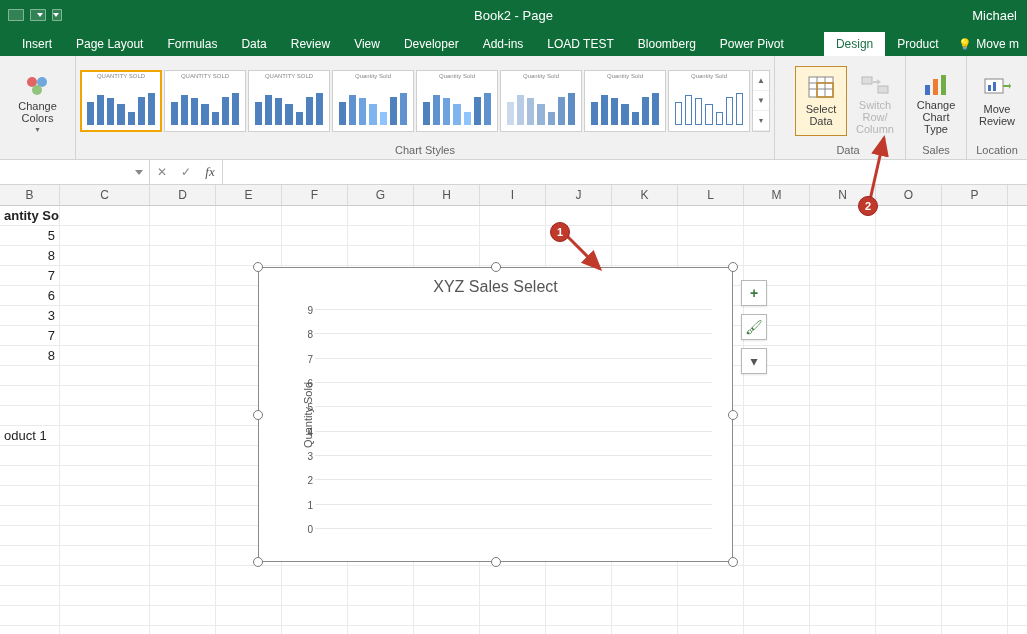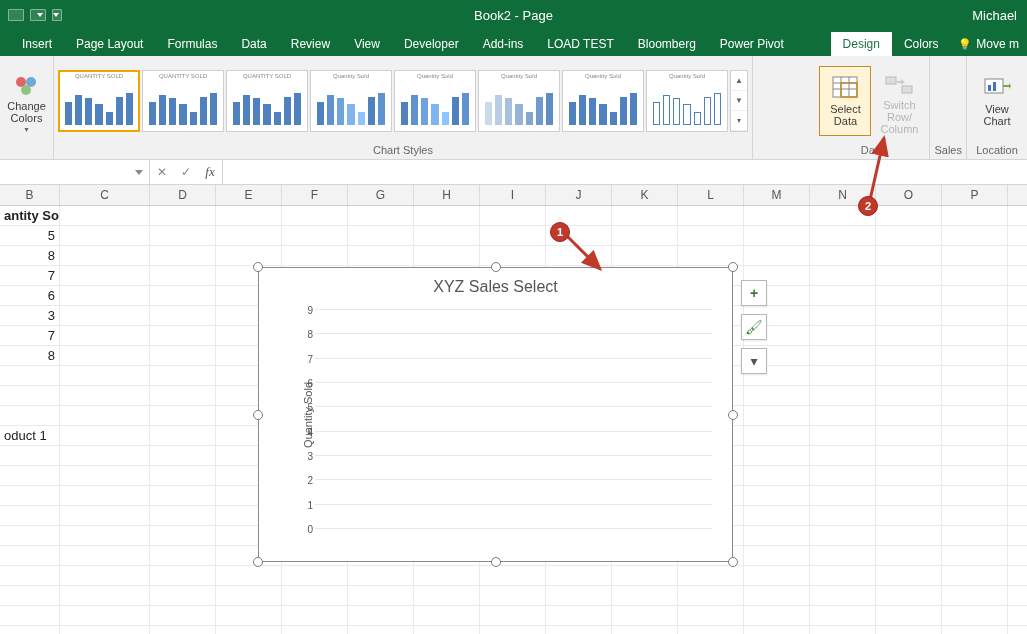--- a/index.html
+++ b/index.html
@@ -116,31 +116,31 @@
       <div class="tab">Review</div>
       <div class="tab">View</div>
       <div class="tab">Developer</div>
       <div class="tab">Add-ins</div>
       <div class="tab">LOAD TEST</div>
       <div class="tab">Bloomberg</div>
       <div class="tab">Power Pivot</div>
     </div>
   <div class="tab-tool-group">
     <div class="tab tool-active">Design</div>
-    <div class="tab">Colors</div>
+    <div class="tab">Product</div>
     <div class="tell-me">
         <span class="bulb"></span>
         <span>Move m</span>
       </div>
   </div>
 </div>
 
 <div class="ribbon-body">
 
-  <div class="group" style="width:54px">
+  <div class="group" style="width:76px">
     <div class="group-content">
       <div class="big-btn">
         <div class="ico">
           <svg width="28" height="24" viewBox="0 0 28 24">
               <circle cx="8" cy="8" r="5" fill="#e06666"></circle>
               <circle cx="18" cy="8" r="5" fill="#6fa8dc"></circle>
               <circle cx="13" cy="16" r="5" fill="#93c47d"></circle>
             </svg>
         </div>
         <span style="white-space:pre-line">Change Colors</span>
@@ -287,35 +287,47 @@
             </svg>
         </div>
         <span style="white-space:pre-line">Switch Row/
 Column</span>
       </div>
     </div>
     <div class="group-label">Data</div>
   </div>
 
   <div class="group">
+    <div class="group-content">
+      <div class="big-btn">
+        <div class="ico">
+          <svg width="28" height="24" viewBox="0 0 28 24">
+              <rect x="3" y="12" width="5" height="10" fill="#4472c4"></rect>
+              <rect x="11" y="6" width="5" height="16" fill="#ed7d31"></rect>
+              <rect x="19" y="2" width="5" height="20" fill="#70ad47"></rect>
+            </svg>
+        </div>
+        <span style="white-space:pre-line">Change Chart Type</span>
+      </div>
+    </div>
     <div class="group-label">Sales</div>
   </div>
 
   <div class="group" style="border-right:none">
     <div class="group-content">
       <div class="big-btn">
         <div class="ico">
           <svg width="28" height="24" viewBox="0 0 28 24">
               <rect x="2" y="4" width="18" height="14" fill="#fff" stroke="#888"></rect>
               <rect x="5" y="10" width="3" height="6" fill="#4472c4"></rect>
               <rect x="10" y="7" width="3" height="9" fill="#4472c4"></rect>
               <path d="M20 10 L26 10 L26 8 L28 11 L26 14 L26 12 L20 12 Z" fill="#70ad47"></path>
             </svg>
         </div>
-        <span style="white-space:pre-line">View Chart</span>
+        <span style="white-space:pre-line">Move Review</span>
       </div>
     </div>
     <div class="group-label">Location</div>
   </div>
 </div>
 
 <div class="formula-bar-wrap">
   <div class="name-box">
       <span></span>
     </div>

